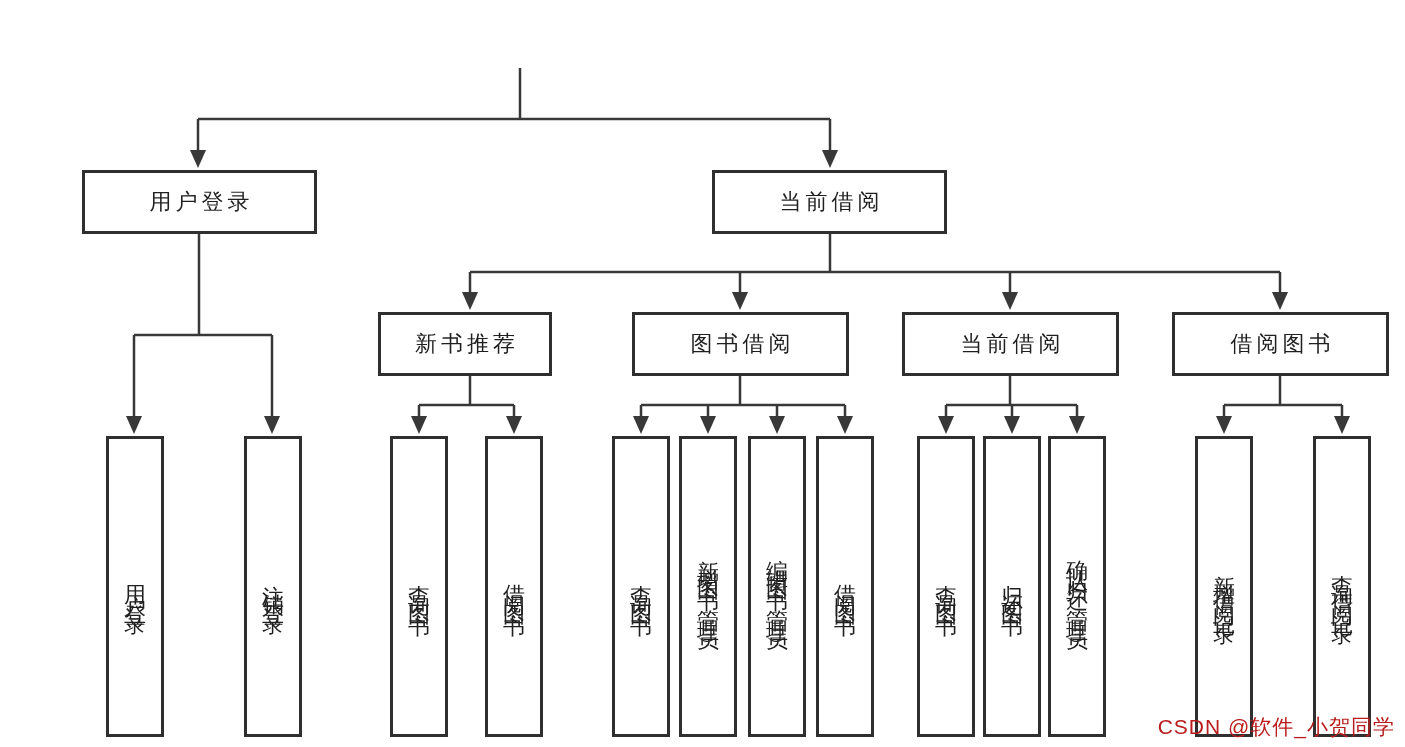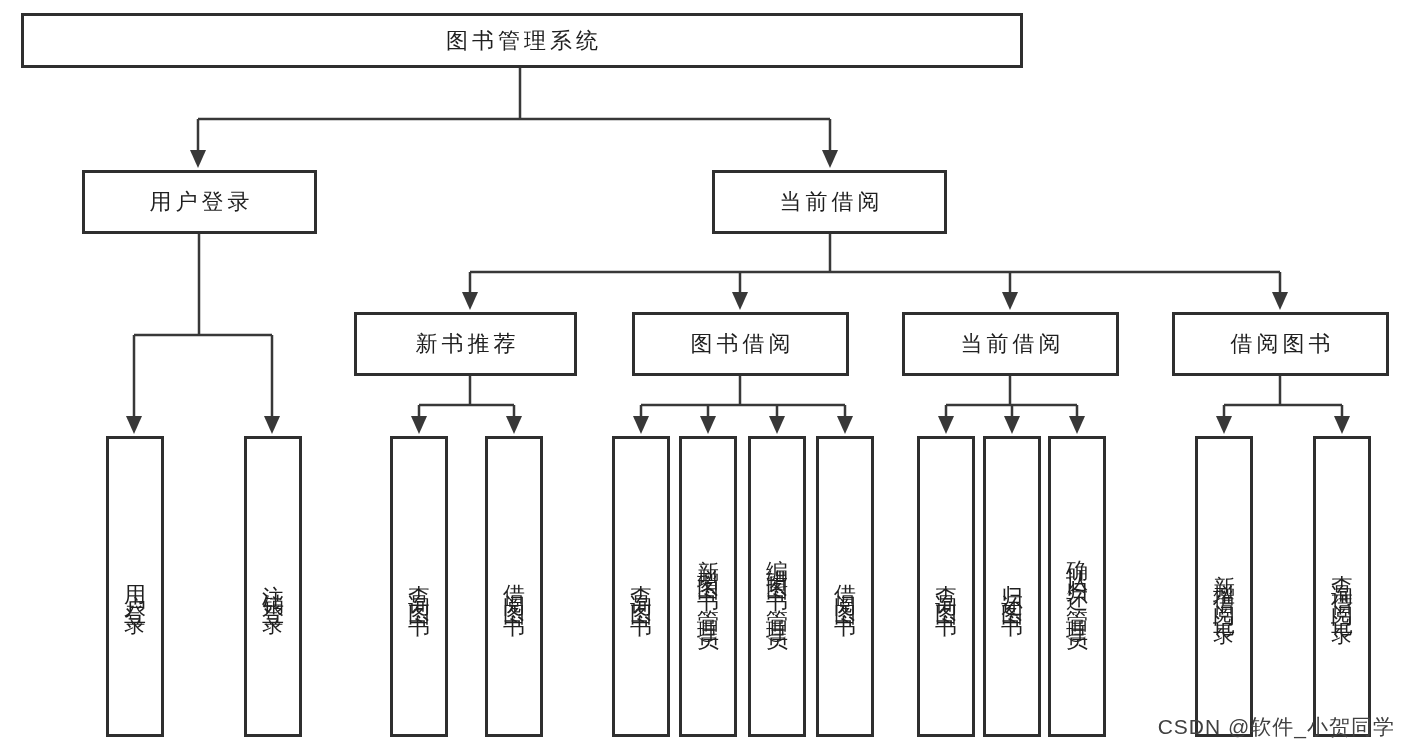--- a/index.html
+++ b/index.html
@@ -40,21 +40,21 @@
     letter-spacing: 10px;
     line-height: 1;
     white-space: nowrap;
   }
   .watermark {
     position: absolute;
     right: 10px;
     bottom: 6px;
     font-size: 21px;
     letter-spacing: 1px;
-    color: #404040;
+    color: #b91c1c;
     white-space: nowrap;
     z-index: 5;
   }
 </style>
 </head>
 <body>
 
 <div class="canvas">
 
   <svg class="connectors" viewBox="0 0 1405 747" xmlns="http://www.w3.org/2000/svg" aria-hidden="true">
@@ -90,32 +90,29 @@
       <polygon points="769,416 785,416 777,434"></polygon>
       <polygon points="837,416 853,416 845,434"></polygon>
       <polygon points="938,416 954,416 946,434"></polygon>
       <polygon points="1004,416 1020,416 1012,434"></polygon>
       <polygon points="1069,416 1085,416 1077,434"></polygon>
       <polygon points="1216,416 1232,416 1224,434"></polygon>
       <polygon points="1334,416 1350,416 1342,434"></polygon>
     </g>
   </svg>
 
-  <div class="box" style="left:21px;top:13px;width:1002px;height:55px">
-    <span class="hlabel">图书管理系统</span>
-  </div>
 
   <div class="box" style="left:82px;top:170px;width:235px;height:64px">
     <span class="hlabel">用户登录</span>
   </div>
   <div class="box" style="left:712px;top:170px;width:235px;height:64px">
     <span class="hlabel">当前借阅</span>
   </div>
 
-  <div class="box" style="left:354px;top:312px;width:223px;height:64px">
+  <div class="box" style="left:378px;top:312px;width:174px;height:64px">
     <span class="hlabel">新书推荐</span>
   </div>
   <div class="box" style="left:632px;top:312px;width:217px;height:64px">
     <span class="hlabel">图书借阅</span>
   </div>
   <div class="box" style="left:902px;top:312px;width:217px;height:64px">
     <span class="hlabel">当前借阅</span>
   </div>
   <div class="box" style="left:1172px;top:312px;width:217px;height:64px">
     <span class="hlabel">借阅图书</span>

